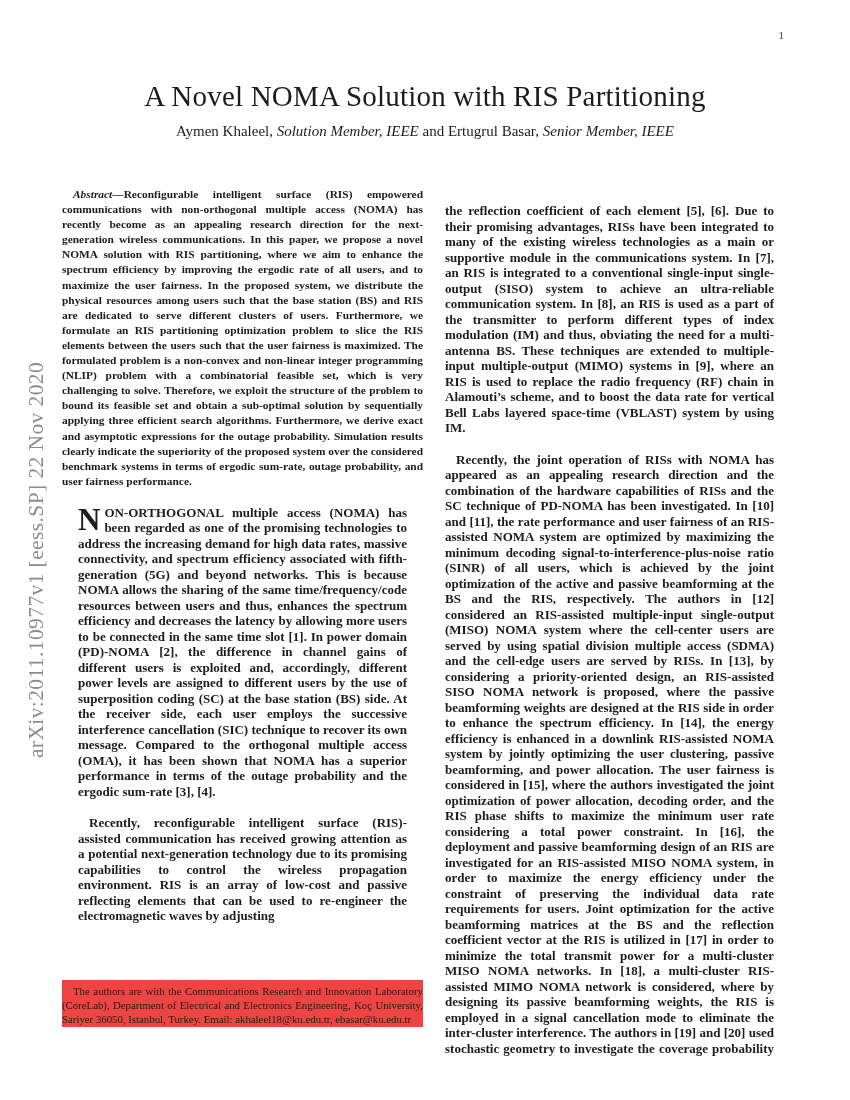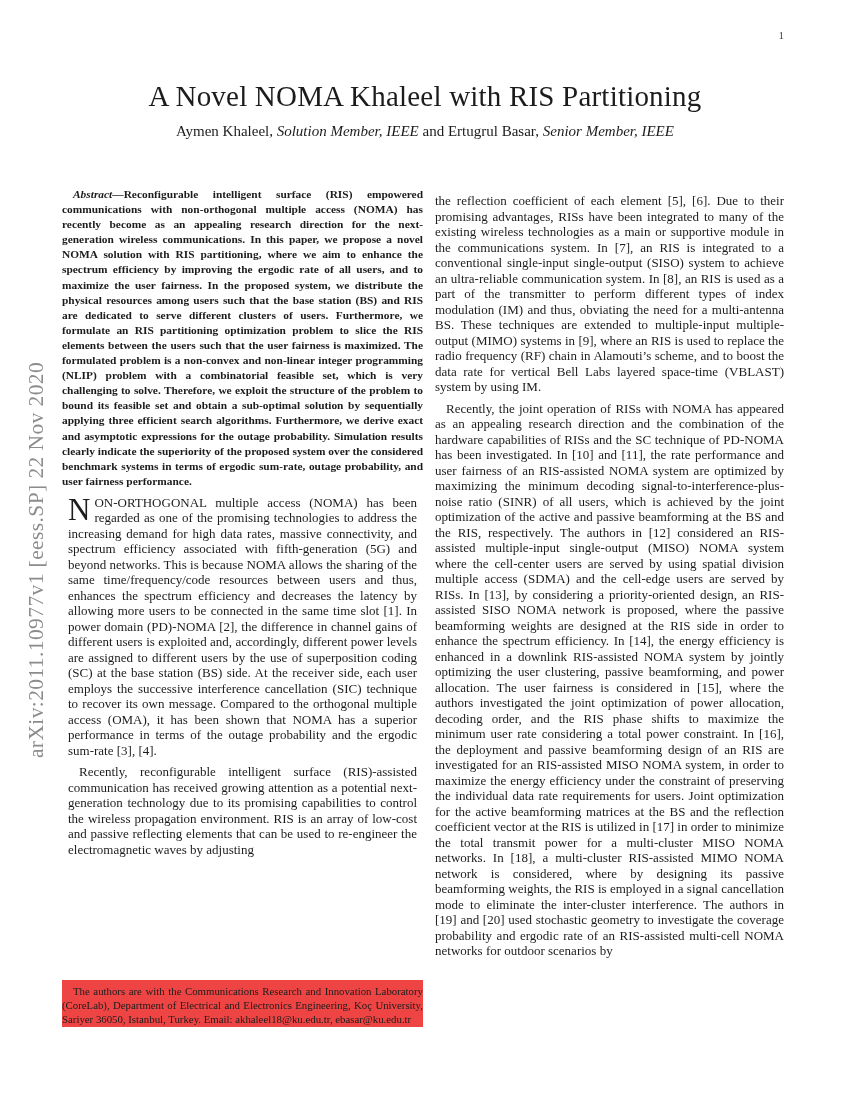--- a/index.html
+++ b/index.html
@@ -68,23 +68,24 @@
   .lead-label { font-style: italic; margin-top: 12px; }
   .sec-heading {
     margin: 16px 0 10px 0;
     text-align: center;
     font-size: 13.5px;
     font-weight: 400;
     text-indent: 0;
   }
   .sec-heading .sc { font-variant: small-caps; letter-spacing: 0.5px; }
   .body-par {
-    margin: 6px;
+    margin: 16px;
     font-size: 13px;
     line-height: 15.5px;
+    font-weight: bold;
   }
   .body-par.indent { text-indent: 11px; }
   .dropcap {
     float: left;
     font-size: 31px;
     line-height: 25px;
     padding: 2px 4px 0 0;
   }
   .footnote {
     position: absolute;
@@ -102,21 +103,21 @@
 </style>
 </head>
 <body>
 
 <div class="page">
 
   <span class="pageno">1</span>
 
   <div class="arxiv-label">arXiv:2011.10977v1  [eess.SP]  22 Nov 2020</div>
 
-  <h1 class="title">A Novel NOMA Khaleel with RIS Partitioning</h1>
+  <h1 class="title">A Novel NOMA Solution with RIS Partitioning</h1>
 
   <div class="authors"><span>Aymen Khaleel</span><span>, </span><span class="role">Solution Member, IEEE</span><span> and </span><span>Ertugrul Basar</span><span>, </span><span class="role">Senior Member, IEEE</span></div>
 
   <div class="col col-left">
     <p class="abstract"><span class="lead-label">Abstract—</span><span>Reconfigurable intelligent surface (RIS) empowered communications with non-orthogonal multiple access (NOMA) has recently become as an appealing research direction for the next-generation wireless communications. In this paper, we propose a novel NOMA solution with RIS partitioning, where we aim to enhance the spectrum efficiency by improving the ergodic rate of all users, and to maximize the user fairness. In the proposed system, we distribute the physical resources among users such that the base station (BS) and RIS are dedicated to serve different clusters of users. Furthermore, we formulate an RIS partitioning optimization problem to slice the RIS elements between the users such that the user fairness is maximized. The formulated problem is a non-convex and non-linear integer programming (NLIP) problem with a combinatorial feasible set, which is very challenging to solve. Therefore, we exploit the structure of the problem to bound its feasible set and obtain a sub-optimal solution by sequentially applying three efficient search algorithms. Furthermore, we derive exact and asymptotic expressions for the outage probability. Simulation results clearly indicate the superiority of the proposed system over the considered benchmark systems in terms of ergodic sum-rate, outage probability, and user fairness performance.</span></p>
 
 
 
     <p class="body-par"><span class="dropcap">N</span><span>ON-ORTHOGONAL multiple access (NOMA) has been regarded as one of the promising technologies to address the increasing demand for high data rates, massive connectivity, and spectrum efficiency associated with fifth-generation (5G) and beyond networks. This is because NOMA allows the sharing of the same time/frequency/code resources between users and thus, enhances the spectrum efficiency and decreases the latency by allowing more users to be connected in the same time slot [1]. In power domain (PD)-NOMA [2], the difference in channel gains of different users is exploited and, accordingly, different power levels are assigned to different users by the use of superposition coding (SC) at the base station (BS) side. At the receiver side, each user employs the successive interference cancellation (SIC) technique to recover its own message. Compared to the orthogonal multiple access (OMA), it has been shown that NOMA has a superior performance in terms of the outage probability and the ergodic sum-rate [3], [4].</span></p>
 

